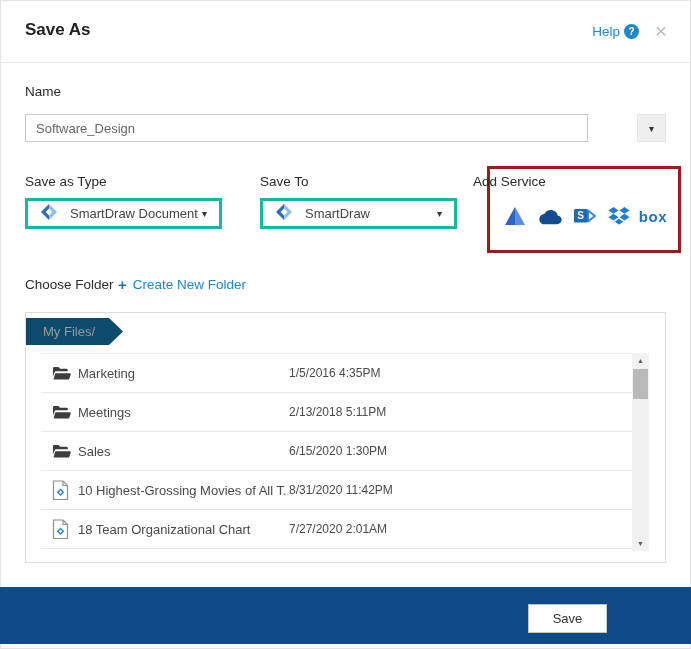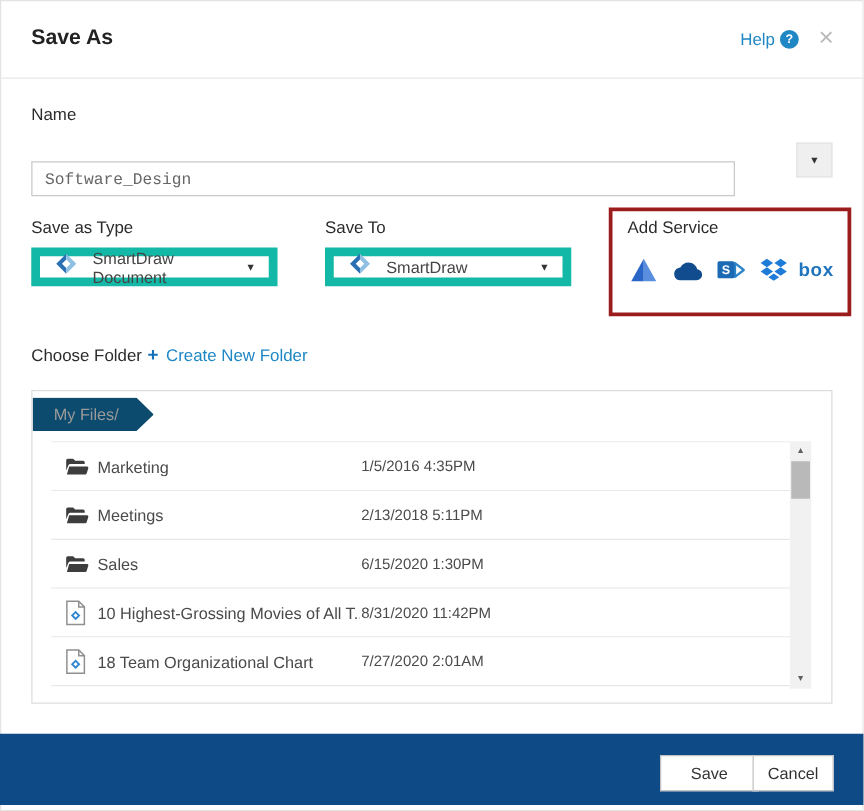--- a/index.html
+++ b/index.html
@@ -15,31 +15,31 @@
 
   
   .title { left:25px; top:20px; font-size:17px; font-weight:700; color:#222; }
   .help-link { right:52px; top:24px; color:#1e87c4; font-size:13.5px; display:flex; align-items:center; gap:4px; cursor:pointer; }
   .help-badge { display:inline-flex; width:15px; height:15px; border-radius:50%; background:#1e87c4; color:#fff; font-size:10px; font-weight:700; align-items:center; justify-content:center; }
   .close-x { right:24px; top:22px; color:#b9b9b9; font-size:21px; line-height:18px; cursor:pointer; font-weight:400; }
   .header-divider { left:0; top:62px; width:691px; height:1px; background:#e9e9e9; }
 
   
   .name-label { left:25px; top:84px; }
-  .name-input { left:25px; top:129px; width:563px; height:28px; border:1px solid #c9c9c9; background:#fff;
-    font-family:Liberation Mono, monospace; font-size:13px; color:#666; padding:0 10px; outline:none; }
+  .name-input { left:25px; top:114px; width:563px; height:28px; border:1px solid #c9c9c9; background:#fff;
+    font-family:Liberation Sans, sans-serif; font-size:13px; color:#666; padding:0 10px; outline:none; }
   .name-caret-btn { left:637px; top:114px; width:29px; height:28px; background:#efefef; border:1px solid #e3e3e3;
     display:flex; align-items:center; justify-content:center; font-size:10px; color:#333; cursor:pointer; }
 
   
   .type-label { left:25px; top:174px; }
   .saveto-label { left:260px; top:174px; }
-  .service-label { left:502px; top:174px; }
-
-  .select { height:31px; border:7px solid #14b8a6; background:#fff; display:flex; align-items:center; cursor:pointer; }
+  .service-label { left:473px; top:174px; }
+
+  .select { height:31px; border:3px solid #14b8a6; background:#fff; display:flex; align-items:center; cursor:pointer; }
   .select .logo { margin-left:12px; }
   .select .sel-text { font-size:13px; color:#444; margin-left:12px; flex:1; }
   .select .caret { font-size:10px; color:#333; margin-right:12px; }
   .select-type { left:25px; top:198px; width:197px; }
   .select-saveto { left:260px; top:198px; width:197px; }
 
   .annotation-box { left:487px; top:166px; width:194px; height:87px; border:3px solid #9b1c1c; background:transparent; }
   .services { left:503px; top:203px; width:164px; height:26px; display:flex; align-items:center; justify-content:space-between; }
   .svc { display:flex; align-items:center; justify-content:center; cursor:pointer; }
   .box-word { color:#1f74bc; font-size:15px; font-weight:600; letter-spacing:.5px; }
@@ -226,16 +226,15 @@
 
     <div class="scrollbar">
       <div class="sb-btn sb-up">▲</div>
       <div class="sb-thumb"></div>
       <div class="sb-btn sb-down">▼</div>
     </div>
   </div>
 
   <div class="abs footer">
     <button class="btn btn-save">Save</button>
-    <button class="btn btn-cancel">Cancel</button>
   </div>
 
 </div>
 
 </body></html>

